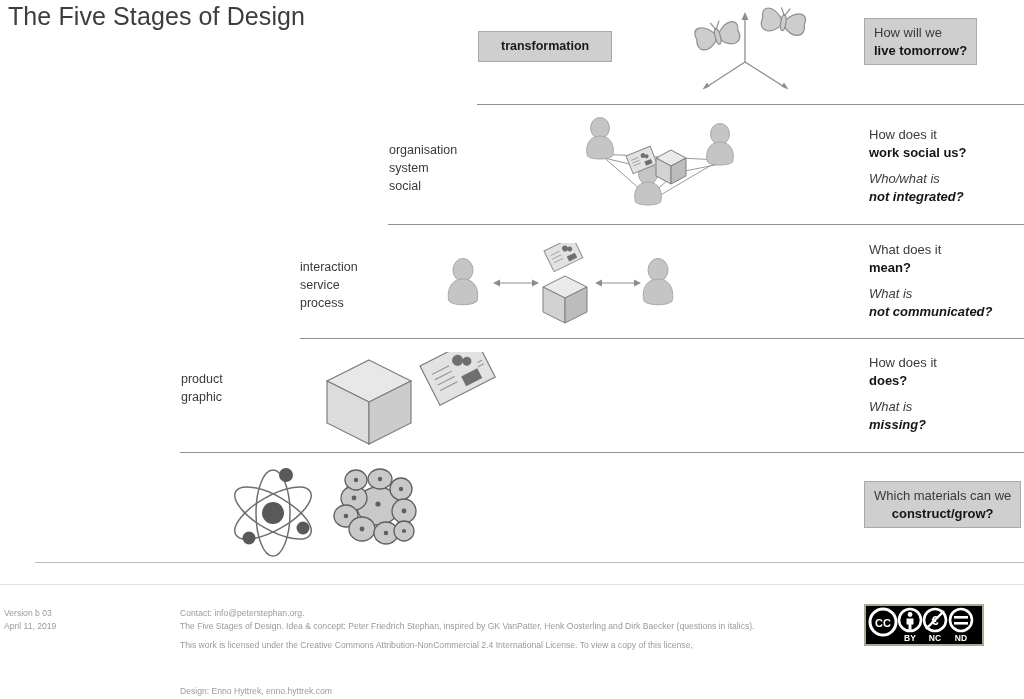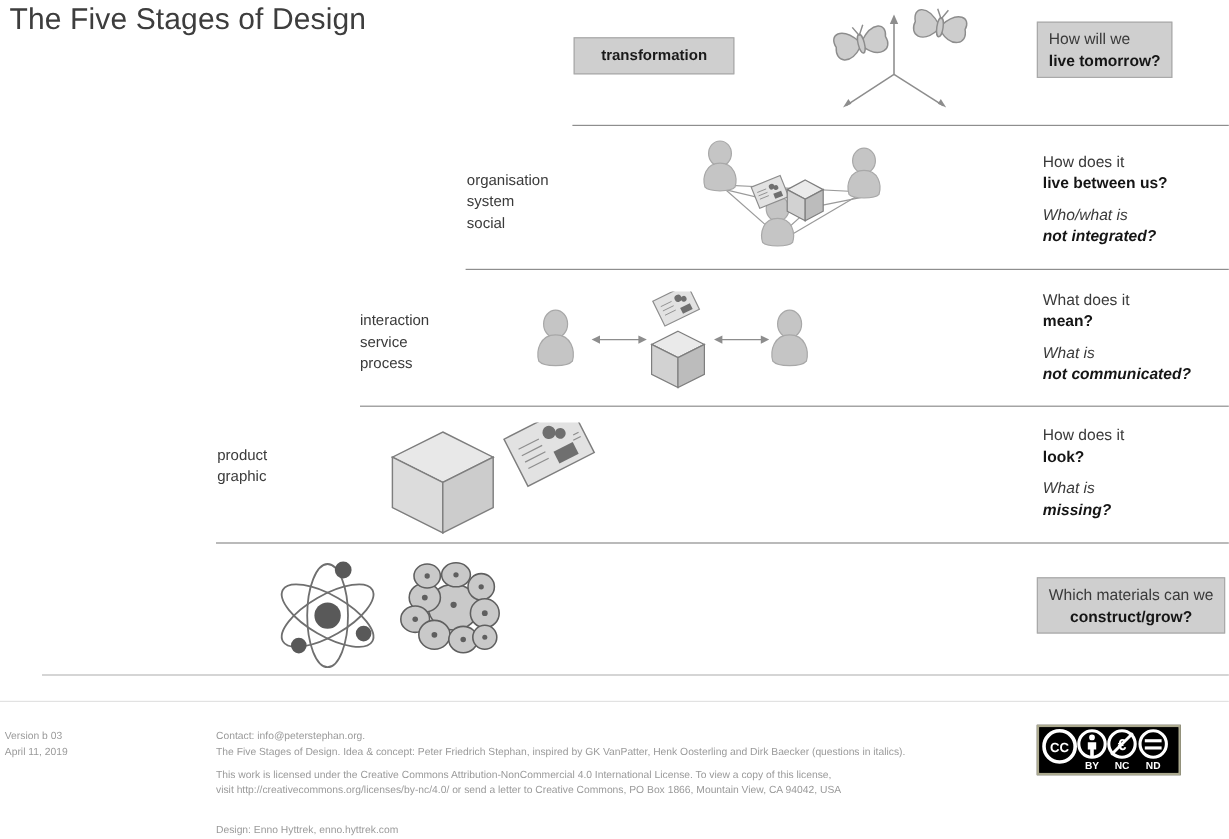--- a/index.html
+++ b/index.html
@@ -146,21 +146,21 @@
       <g transform="translate(86,38)">
         <path d="M15 0 L30 8 L15 16 L0 8 Z" fill="#eaeaea" stroke="#7e7e7e" stroke-width="1"></path>
         <path d="M0 8 L15 16 L15 34 L0 26 Z" fill="#d2d2d2" stroke="#7e7e7e" stroke-width="1"></path>
         <path d="M30 8 L15 16 L15 34 L30 26 Z" fill="#bcbcbc" stroke="#7e7e7e" stroke-width="1"></path>
       </g>
     </svg>
   </div>
 
   <div class="abs qblock" style="left:869px;top:126px;">
     <div class="q1">How does it</div>
-    <div class="q2">live between us?</div>
+    <div class="q2">work social us?</div>
     <div class="q3">Who/what is</div>
     <div class="q4">not integrated?</div>
   </div>
 
   <div class="abs rowlabel" style="left:300px;top:259px;">
     <div>interaction</div>
     <div>service</div>
     <div>process</div>
   </div>
 
@@ -244,21 +244,21 @@
         <g stroke="#8d8d8d" stroke-width="1">
             <line x1="53" y1="23" x2="58" y2="23"></line>
             <line x1="51" y1="27" x2="58" y2="27"></line>
           </g>
       </g>
     </svg>
   </div>
 
   <div class="abs qblock" style="left:869px;top:354px;">
     <div class="q1">How does it</div>
-    <div class="q2">look?</div>
+    <div class="q2">does?</div>
     <div class="q3">What is</div>
     <div class="q4">missing?</div>
   </div>
 
 
   <div class="abs" style="left:228px;top:463px;width:200px;height:98px;">
     <svg width="200" height="98" viewBox="0 0 200 98">
 
       <g transform="translate(0,2)">
         <g fill="none" stroke="#6f6f6f" stroke-width="1.5">
@@ -310,22 +310,21 @@
     <div>Version b 03</div>
     <div>April 11, 2019</div>
   </div>
 
   <div class="abs foot" style="left:180px;top:607px;">
     <div>Contact: info@peterstephan.org.</div>
     <div>The Five Stages of Design. Idea &amp; concept: Peter Friedrich Stephan, inspired by GK VanPatter, Henk Oosterling and Dirk Baecker (questions in italics).</div>
   </div>
 
   <div class="abs foot" style="left:180px;top:639px;">
-    <div>This work is licensed under the Creative Commons Attribution-NonCommercial 4.0 International License. To view a copy of this license,</div>
-    <div>visit http://creativecommons.org/licenses/by-nc/4.0/ or send a letter to Creative Commons, PO Box 1866, Mountain View, CA 94042, USA</div>
+    <div>This work is licensed under the Creative Commons Attribution-NonCommercial 2.4 International License. To view a copy of this license,</div>
   </div>
 
   <div class="abs foot" style="left:180px;top:685px;">Design: Enno Hyttrek, enno.hyttrek.com</div>
 
   <div class="abs" style="left:864px;top:604px;">
     <div class="ccbadge">
       <svg width="116" height="38" viewBox="0 0 116 38">
         <rect x="0" y="0" width="116" height="38" fill="#000"></rect>
 
         <g>

